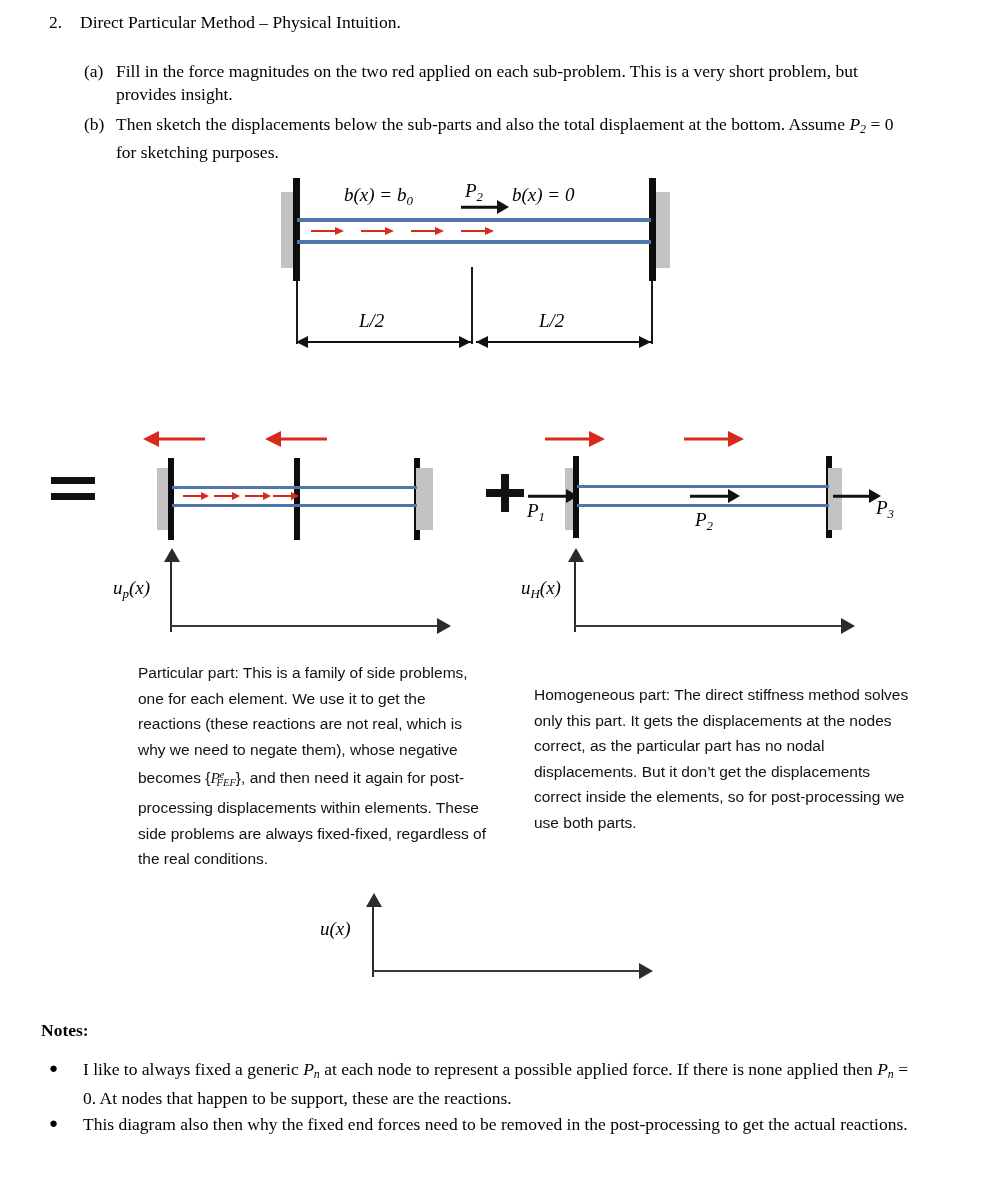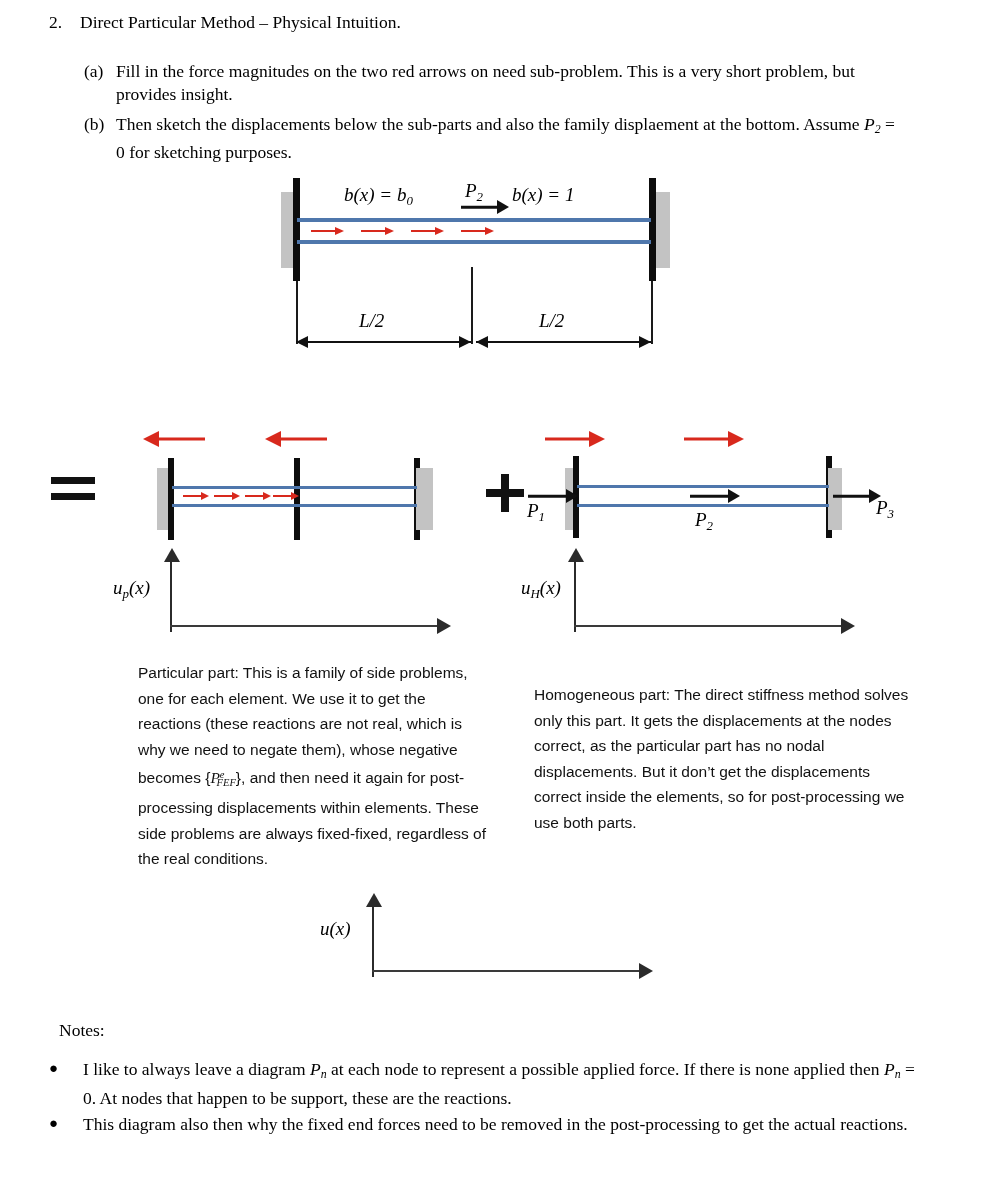--- a/index.html
+++ b/index.html
@@ -71,47 +71,47 @@
   
   .plussign{width:38px;height:38px;position:absolute;}
   .plussign .hb{position:absolute;left:0;top:15px;width:38px;height:8px;background:#111;}
   .plussign .vb{position:absolute;top:0;left:15px;width:8px;height:38px;background:#111;}
 
   
   .para{position:absolute;font-family:"Liberation Sans",sans-serif;
         font-size:15.5px;line-height:25.5px;color:#111;}
 
   
-  .notes-h{position:absolute;left:59px;top:1020px;font-size:17.5px;font-weight:400;}
+  .notes-h{position:absolute;left:41px;top:1020px;font-size:17.5px;font-weight:700;}
   .note{position:absolute;font-size:17.5px;line-height:24px;}
   .note .bullet{position:absolute;left:0;top:-1px;font-size:15px;}
   .note .txt{display:block;margin-left:34px;width:840px;}
 </style>
 </head>
 <body>
 
 <div class="q-num">2.</div>
 <div class="q-title">Direct Particular Method – Physical Intuition.</div>
 
 <div class="sub" style="left:84px;top:60px;">
   <span class="lbl">(a)</span>
-  <span class="txt">Fill in the force magnitudes on the two red arrows on need sub-problem. This is a very short problem, but provides insight.</span>
+  <span class="txt">Fill in the force magnitudes on the two red applied on each sub-problem. This is a very short problem, but provides insight.</span>
 </div>
 
 <div class="sub" style="left:84px;top:113px;">
   <span class="lbl">(b)</span>
-  <span class="txt"><span>Then sketch the displacements below the sub-parts and also the family displaement at the bottom. Assume </span><span class="mth">P<sub>2</sub></span><span> = 0 for sketching purposes.</span></span>
+  <span class="txt"><span>Then sketch the displacements below the sub-parts and also the total displaement at the bottom. Assume </span><span class="mth">P<sub>2</sub></span><span> = 0 for sketching purposes.</span></span>
 </div>
 
 <div class="fig">
 
   <div class="figlabel mth" style="left:344px;top:184px;text-align:right;">
     <span>b(x) = b</span><sub>0</sub>
   </div>
-  <div class="figlabel mth" style="left:512px;top:184px;">b(x) = 1</div>
+  <div class="figlabel mth" style="left:512px;top:184px;">b(x) = 0</div>
   <div class="figlabel mth" style="left:465px;top:180px;">
     <span>P</span><sub>2</sub>
   </div>
 
   <div class="arw blk" style="left:461px;top:200px;width:48px;height:14px;">
     <div class="shaft" style="left:0;width:38px;"></div>
     <div class="head" style="left:36px;border-left:12px solid #111;"></div>
   </div>
 
   <div class="grayblk" style="left:281px;top:192px;width:18px;height:76px;"></div>
@@ -278,19 +278,19 @@
   <div class="axhead-u" style="left:366px;top:893px;"></div>
   <div class="axline" style="left:372px;top:970px;width:268px;height:2px;background:#3a3a3a;"></div>
   <div class="axhead-r" style="left:639px;top:963px;"></div>
   <div class="figlabel mth" style="left:320px;top:918px;">u(x)</div>
 </div>
 
 <div class="notes-h">Notes:</div>
 
 <div class="note" style="left:49px;top:1057px;">
   <span class="bullet">●</span>
-  <span class="txt"><span>I like to always leave a diagram </span><span class="mth">P<sub>n</sub></span><span> at each node to represent a possible applied force. If there is none applied then </span><span class="mth">P<sub>n</sub></span><span> = 0. At nodes that happen to be support, these are the reactions.</span></span>
+  <span class="txt"><span>I like to always fixed a generic </span><span class="mth">P<sub>n</sub></span><span> at each node to represent a possible applied force. If there is none applied then </span><span class="mth">P<sub>n</sub></span><span> = 0. At nodes that happen to be support, these are the reactions.</span></span>
 </div>
 
 <div class="note" style="left:49px;top:1112px;">
   <span class="bullet">●</span>
   <span class="txt">This diagram also then why the fixed end forces need to be removed in the post-processing to get the actual reactions.</span>
 </div>
 
 </body></html>

